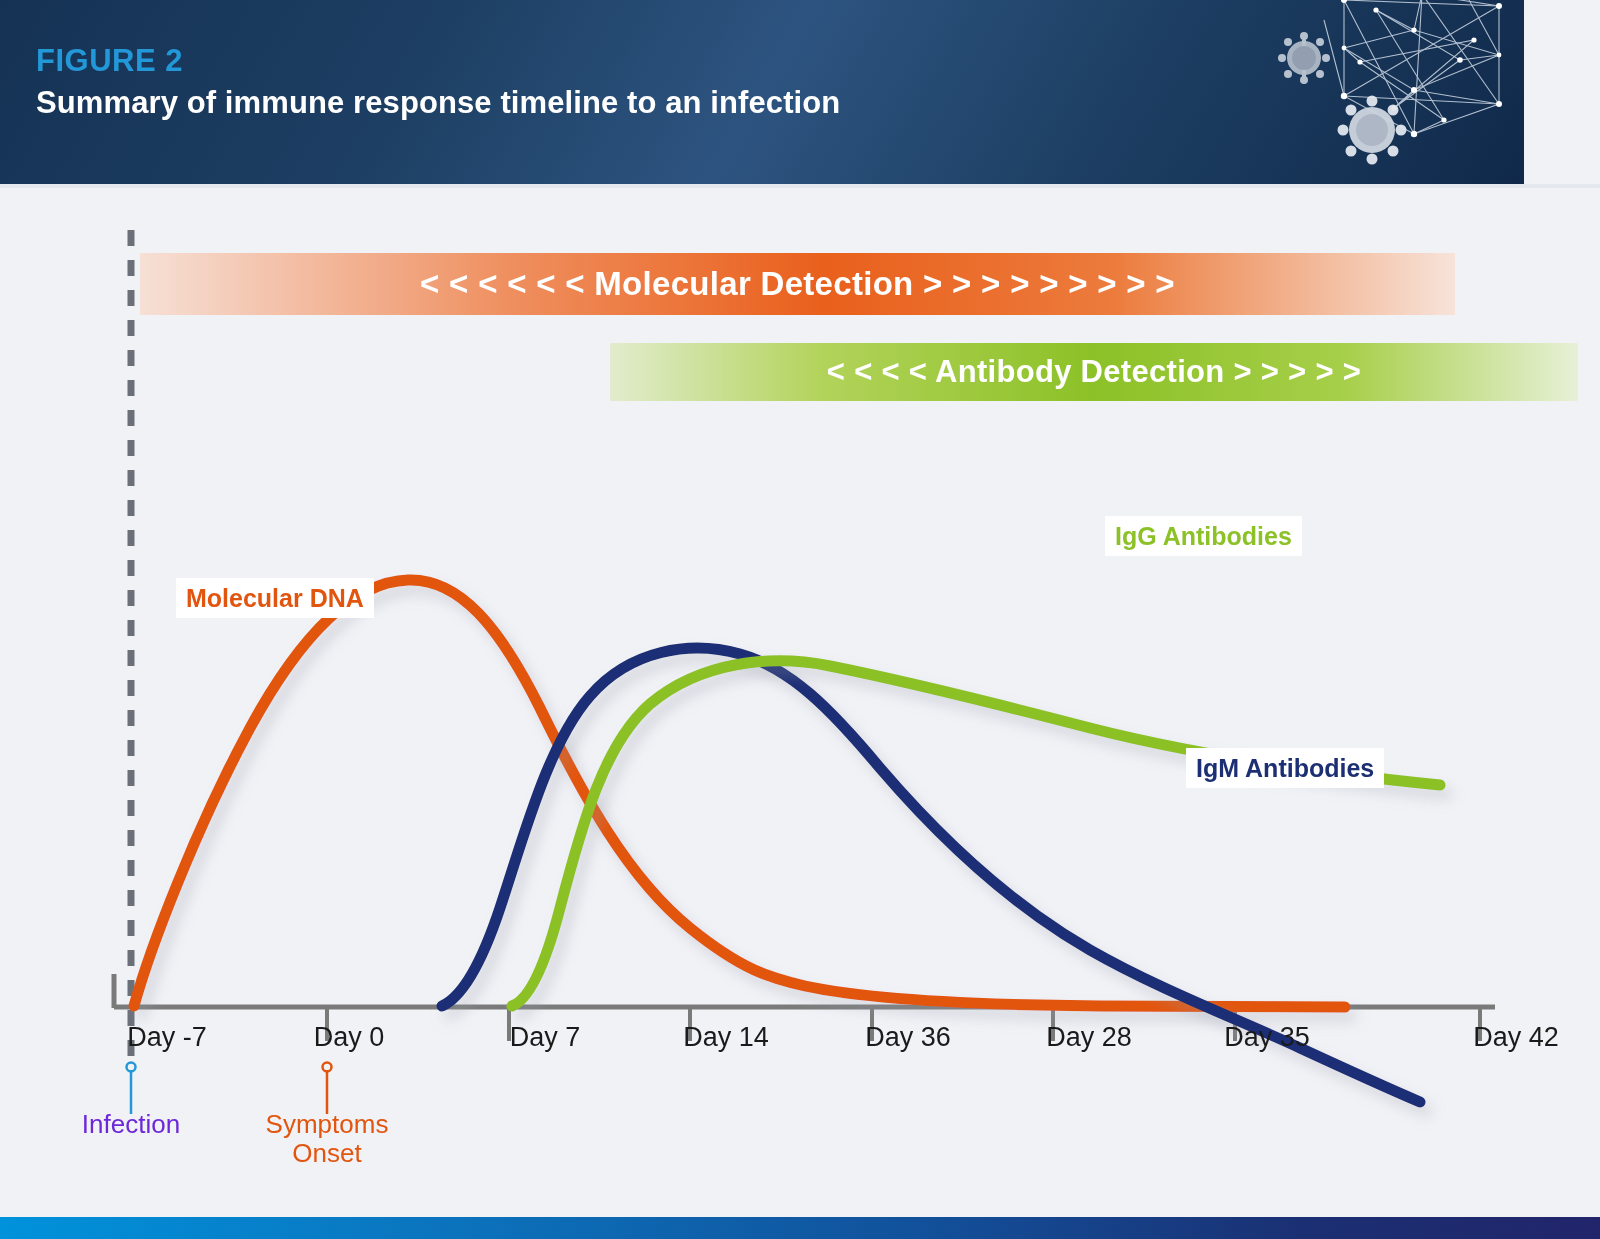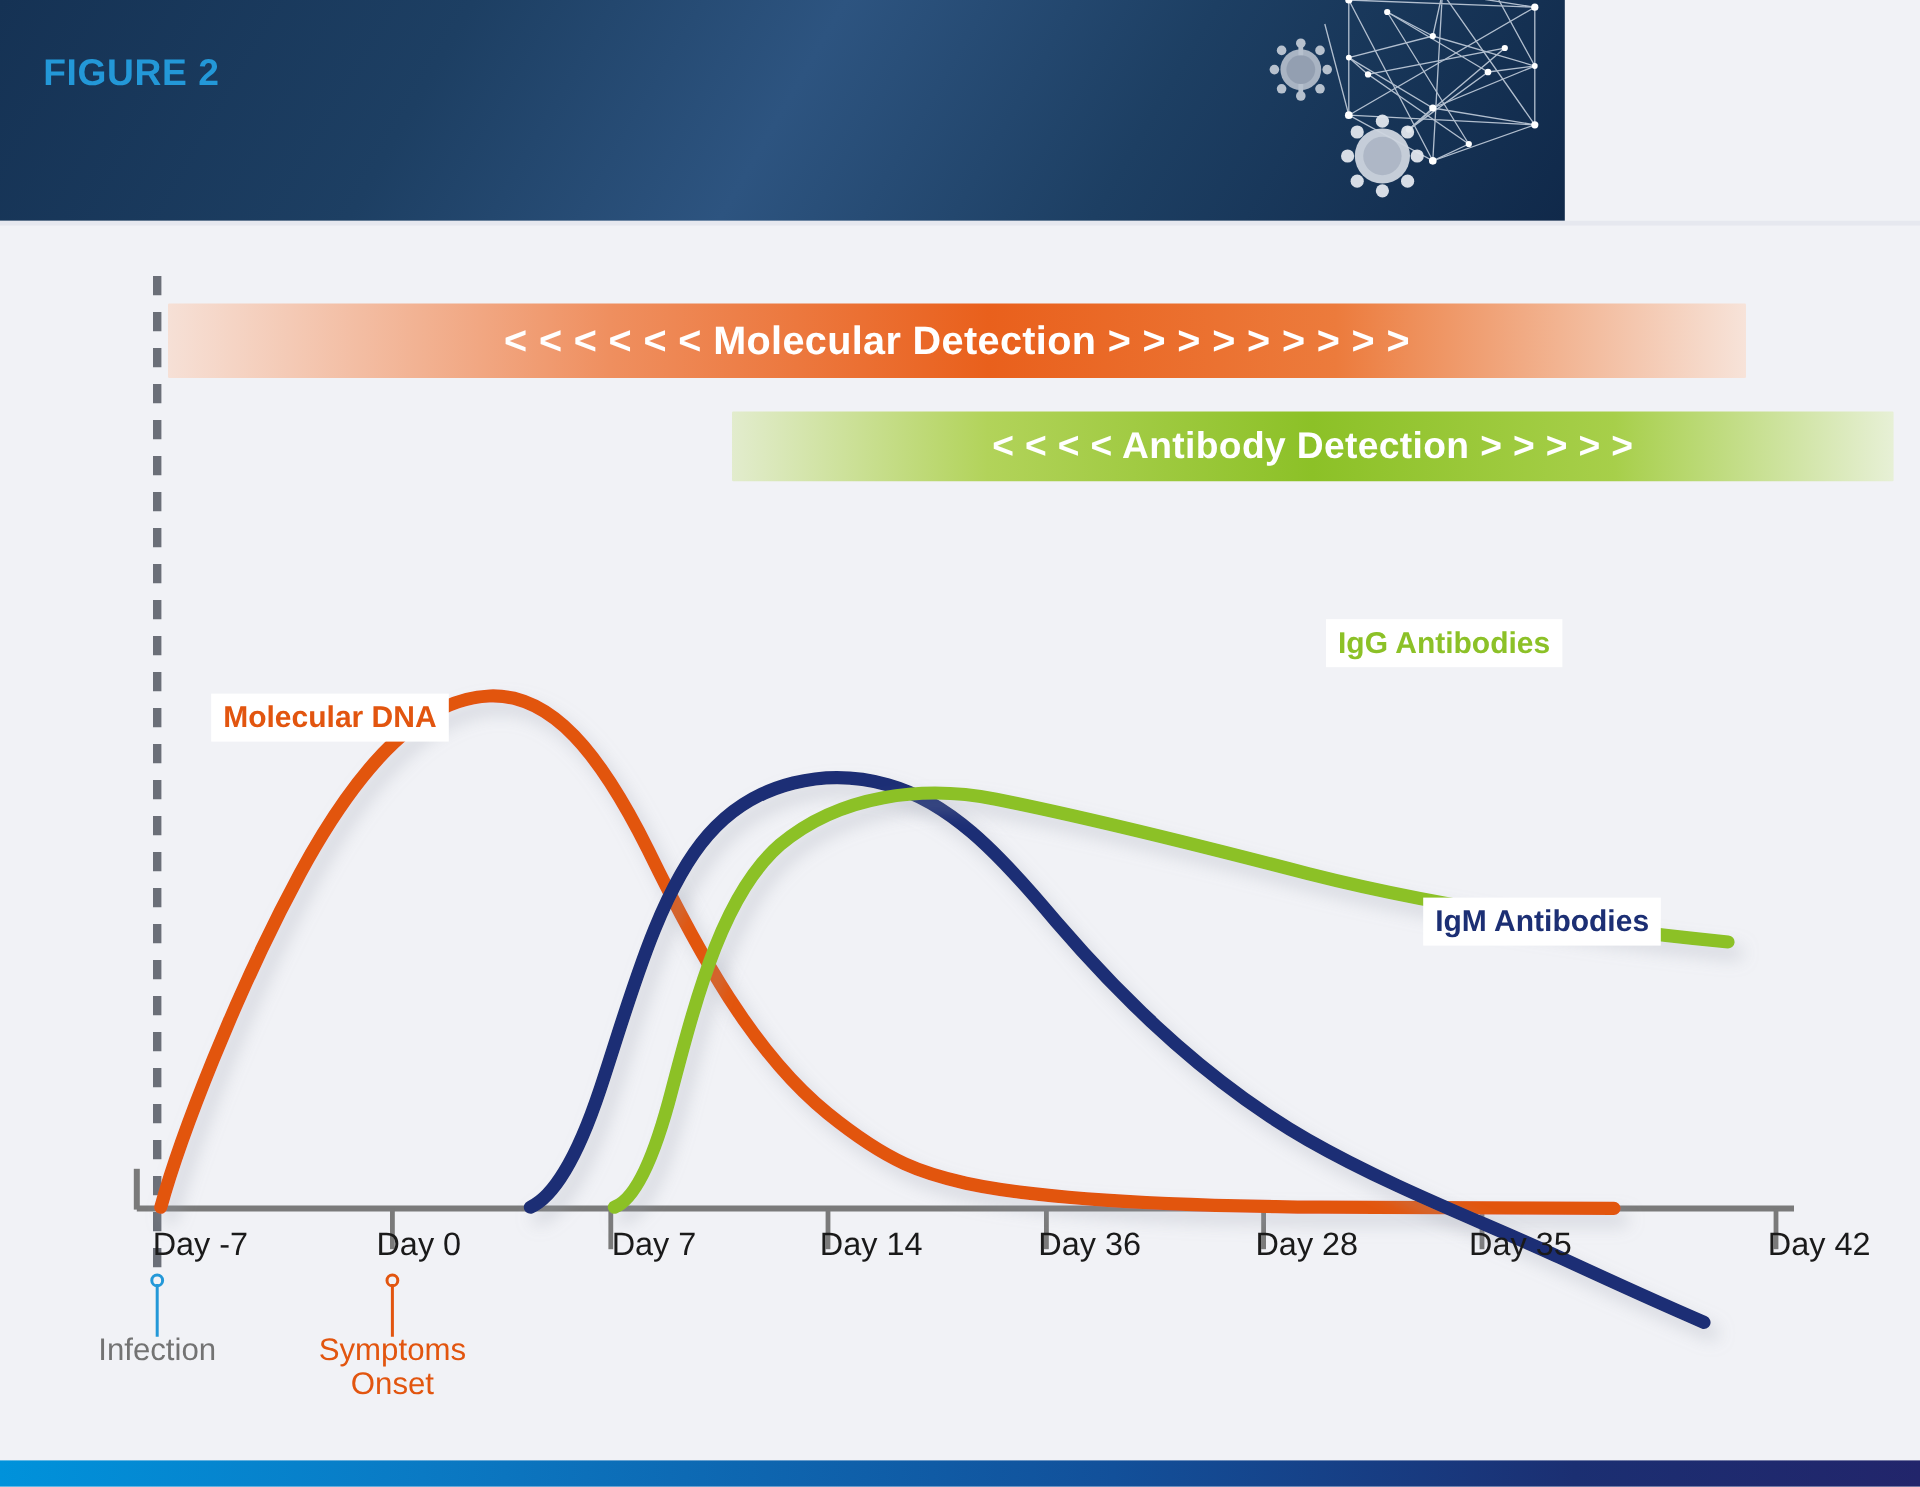--- a/index.html
+++ b/index.html
@@ -6,21 +6,21 @@
   body{
     width:1600px;height:1239px;
     background:#f1f2f6;
     font-family:"Liberation Sans", sans-serif;
     overflow:hidden;
     position:relative;
   }
 
   
   #header{
-    position:absolute;left:0;top:0;width:1304px;height:184px;
+    position:absolute;left:0;top:0;width:1524px;height:184px;
     background:linear-gradient(120deg,#153254 0%,#1d3f63 28%,#2d5480 50%,#1d3f63 72%,#10294a 100%);
     overflow:hidden;
   }
   #header-text{
     position:absolute;left:36px;top:44px;
   }
   #figure-kicker{
     color:#2398d8;font-size:31px;font-weight:bold;letter-spacing:.5px;
     line-height:1.1;margin:0 0 6px 0;
   }
@@ -78,29 +78,30 @@
   .tick-label{
     position:absolute;top:834px;transform:translateX(-50%);
     color:#1a1a1a;font-size:27px;white-space:nowrap;margin-left:36px;
   }
 
   
   .annot{
     position:absolute;transform:translateX(-50%);text-align:center;
     font-size:26px;line-height:1.12;white-space:nowrap;
   }
-  #annot-infection{left:131px;top:922px;color:#737373;}
+  #annot-infection{left:131px;top:922px;color:#6d28d9;}
   #annot-symptoms{left:327px;top:922px;color:#e2550f;}
 </style>
 </head>
 <body>
 
 <div id="header">
   <div id="header-text">
     <div id="figure-kicker">FIGURE 2</div>
+    <div id="figure-title">Summary of immune response timeline to an infection</div>
   </div>
 
   <svg id="header-art" viewBox="0 0 260 184" xmlns="http://www.w3.org/2000/svg">
     <g stroke="#cdd7e4" stroke-width="1.1" fill="none" opacity="0.85">
       <path d="M80 0 L80 96 L150 134 L235 104 L235 6 L158 -6 Z"></path>
       <path d="M80 0 L235 6 M80 96 L235 104 M150 134 L158 -6"></path>
       <path d="M80 0 L150 134 M235 6 L80 96 M158 -6 L235 104"></path>
       <path d="M112 10 L196 60 L130 108 L210 40 L96 62 L180 120 L112 10"></path>
       <path d="M80 48 L150 30 L235 55 L150 90 L80 48"></path>
       <path d="M112 10 L150 30 M196 60 L235 55 M130 108 L150 90 M96 62 L80 48 M180 120 L150 134"></path>

